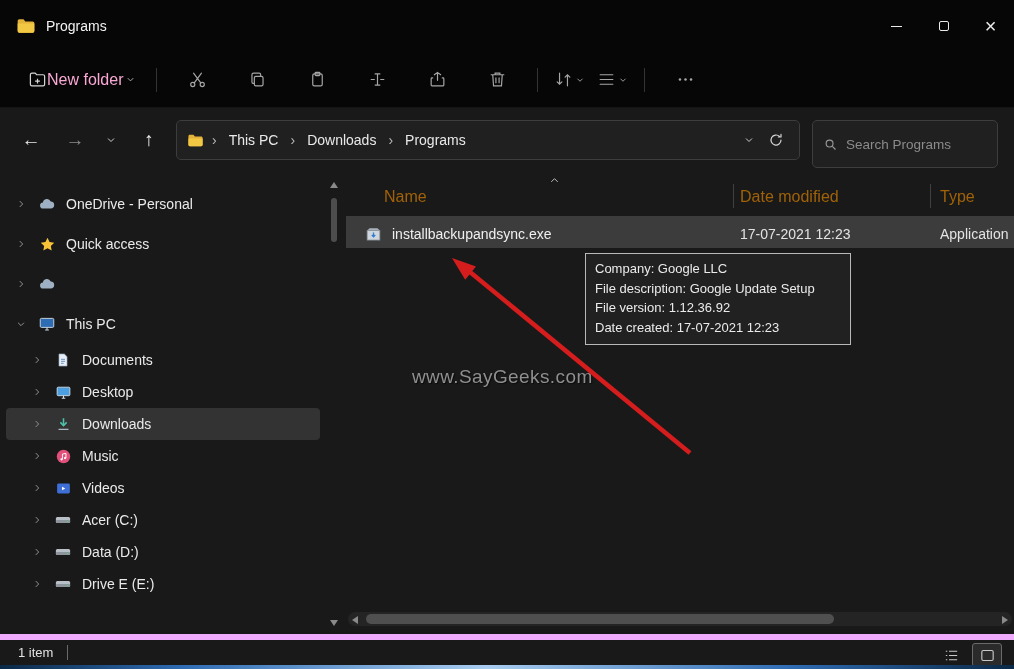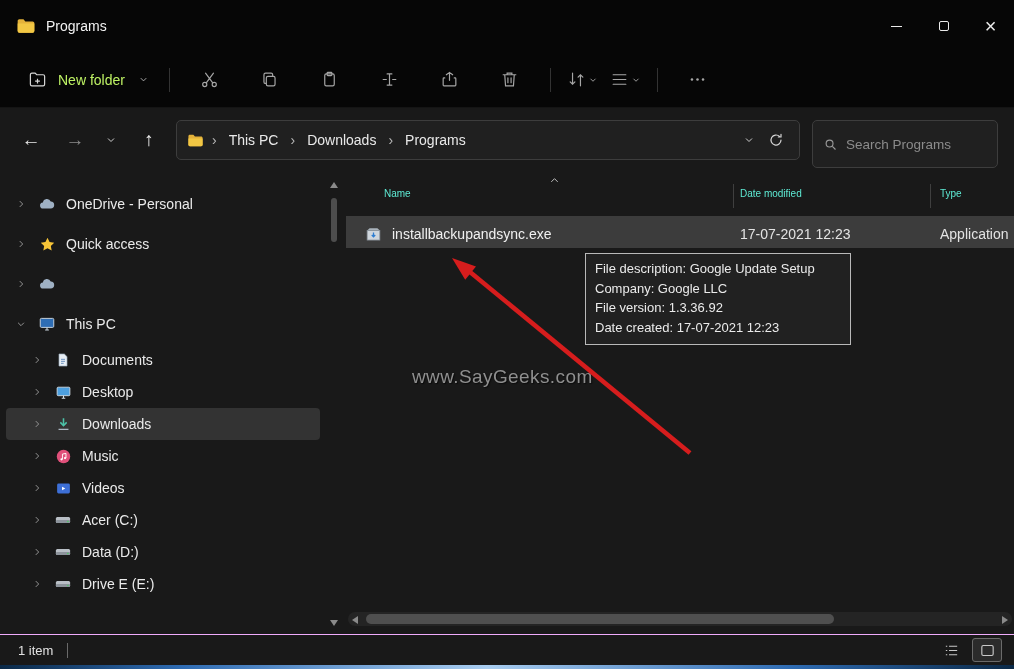--- a/index.html
+++ b/index.html
@@ -11,21 +11,21 @@
   .titlebar { position:absolute; top:0; left:0; right:0; height:52px; background:#060606; display:flex; align-items:center; padding-left:16px; }
   .tb-title { font-size:14px; color:#f2f2f2; margin-left:10px; }
   .win-controls { position:absolute; right:0; top:0; height:52px; display:flex; }
   .wc { width:47px; height:52px; display:flex; align-items:center; justify-content:center; color:#eaeaea; }
   .min-glyph { width:11px; height:1px; background:#eaeaea; display:block; }
   .max-glyph { width:10px; height:10px; border:1px solid #eaeaea; border-radius:2px; display:block; }
   .wc.close { font-size:20px; line-height:1; }
 
   
   .toolbar { position:absolute; top:52px; left:0; right:0; height:56px; background:#060606; display:flex; align-items:center; padding-left:18px; border-bottom:1px solid #141414; }
-  .new-folder { display:flex; align-items:center; gap:11px; font-size:14px; color:#bef264; padding:7px 10px; border-radius:4px; }
+  .new-folder { display:flex; align-items:center; gap:0; font-size:16px; color:#f9a8d4; padding:7px 10px; border-radius:4px; }
   .tool-btn { width:38px; height:34px; margin:0 11px; display:flex; align-items:center; justify-content:center; color:#a6a6a6; border-radius:4px; }
   .tool-group { display:flex; align-items:center; margin:0 6px; color:#a6a6a6; }
   .tsep { width:1px; height:24px; background:#333; margin:0 10px; }
   .chev-sm { display:flex; align-items:center; color:#b5b5b5; margin-left:2px; }
 
   
   .navbar { position:absolute; top:109px; left:0; right:0; height:62px; }
   .nav-btn { position:absolute; top:14px; width:34px; height:34px; display:flex; align-items:center; justify-content:center; font-size:19px; color:#eaeaea; border-radius:4px; }
   .addressbar { position:absolute; left:176px; top:11px; width:624px; height:40px; background:#202020; border:1px solid #3d3d3d; border-radius:5px; display:flex; align-items:center; padding:0 10px; gap:8px; font-size:14px; }
   .crumb { color:#e9e9e9; padding:3px 4px; border-radius:3px; }
@@ -44,21 +44,21 @@
   .sicon { width:20px; display:flex; align-items:center; justify-content:center; flex:0 0 20px; }
   .slabel { white-space:nowrap; overflow:hidden; }
   .v-scroll { position:absolute; right:6px; top:12px; bottom:8px; width:12px; display:flex; flex-direction:column; align-items:center; }
   .tri-up { width:0; height:0; border-left:4px solid transparent; border-right:4px solid transparent; border-bottom:6px solid #8a8a8a; }
   .tri-down { width:0; height:0; border-left:4px solid transparent; border-right:4px solid transparent; border-top:6px solid #8a8a8a; }
   .v-thumb { position:absolute; top:16px; left:3px; width:6px; height:44px; background:#4d4d4d; border-radius:3px; }
   .v-arrow-bottom { position:absolute; bottom:0; }
 
   
   .main { position:absolute; left:346px; top:170px; right:0; bottom:35px; overflow:hidden; }
-  .cols { position:absolute; top:6px; left:0; right:0; height:38px; font-size:10px; color:#5eead4; }
+  .cols { position:absolute; top:6px; left:0; right:0; height:38px; font-size:16px; color:#a16207; }
   .col-label { position:absolute; top:12px; }
   .col-name { left:38px; }
   .col-date { left:394px; }
   .col-type { left:594px; }
   .col-sep { position:absolute; top:8px; width:1px; height:24px; background:#3f3f3f; }
   .sep1 { left:387px; } .sep2 { left:584px; }
   .sort-caret { position:absolute; left:203px; top:-1px; color:#cccccc; }
   .file-row { position:absolute; top:46px; left:0; right:0; height:32px; background:#3c3c3c; font-size:14px; color:#f0f0f0; }
   .cell { position:absolute; top:10px; white-space:nowrap; }
   .cell-icon { left:18px; top:9px; }
@@ -69,21 +69,21 @@
   .tooltip { position:absolute; left:239px; top:83px; width:266px; background:#212121; border:1px solid #b9b9b9; padding:5px 9px 7px; font-size:13px; line-height:19.5px; color:#ebebeb; }
   .h-scroll { position:absolute; left:2px; right:2px; bottom:8px; height:14px; background:#242424; border-radius:7px; }
   .h-thumb { position:absolute; left:18px; top:2px; width:468px; height:10px; background:#4f4f4f; border-radius:5px; }
   .tri-left { position:absolute; left:4px; top:4px; width:0; height:0; border-top:4px solid transparent; border-bottom:4px solid transparent; border-right:6px solid #8a8a8a; }
   .tri-right { position:absolute; right:4px; top:4px; width:0; height:0; border-top:4px solid transparent; border-bottom:4px solid transparent; border-left:6px solid #8a8a8a; }
 
   
   .arrow-overlay { position:absolute; left:0; top:0; width:1014px; height:669px; pointer-events:none; }
 
   
-  .statusbar { position:absolute; left:0; right:0; bottom:4px; height:31px; background:#191919; border-top:1px solid #f0abfc; display:flex; align-items:center; padding-left:18px; font-size:13px; color:#e2e2e2; }
+  .statusbar { position:absolute; left:0; right:0; bottom:4px; height:31px; background:#191919; border-top:6px solid #f0abfc; display:flex; align-items:center; padding-left:18px; font-size:13px; color:#e2e2e2; }
   .status-sep { width:1px; height:15px; background:#6a6a6a; margin-left:14px; }
   .status-views { position:absolute; right:12px; top:3px; display:flex; gap:6px; }
   .sv-btn { width:30px; height:24px; display:flex; align-items:center; justify-content:center; color:#c9c9c9; border-radius:3px; }
   .sv-btn.active { border:1px solid #6a6a6a; background:#2b2b2b; }
   .bottom-strip { position:absolute; left:0; right:0; bottom:0; height:4px; background:linear-gradient(90deg,#0b2947 0%,#2f6cb3 18%,#a9cdf0 48%,#2f6cb3 78%,#0b2947 100%); }
 
   svg { display:block; }
 </style>
 </head>
 <body>
@@ -474,23 +474,23 @@
           </svg>
       </span>
       <span class="cell cell-name">installbackupandsync.exe</span>
       <span class="cell cell-date">17-07-2021 12:23</span>
       <span class="cell cell-type">Application</span>
     </div>
 
     <div class="watermark">www.SayGeeks.com</div>
 
     <div class="tooltip">
+      <div>Company: Google LLC</div>
       <div>File description: Google Update Setup</div>
-      <div>Company: Google LLC</div>
-      <div>File version: 1.3.36.92</div>
+      <div>File version: 1.12.36.92</div>
       <div>Date created: 17-07-2021 12:23</div>
     </div>
 
     <div class="h-scroll">
       <span class="tri-left"></span>
       <span class="h-thumb"></span>
       <span class="tri-right"></span>
     </div>
   </div>
 

